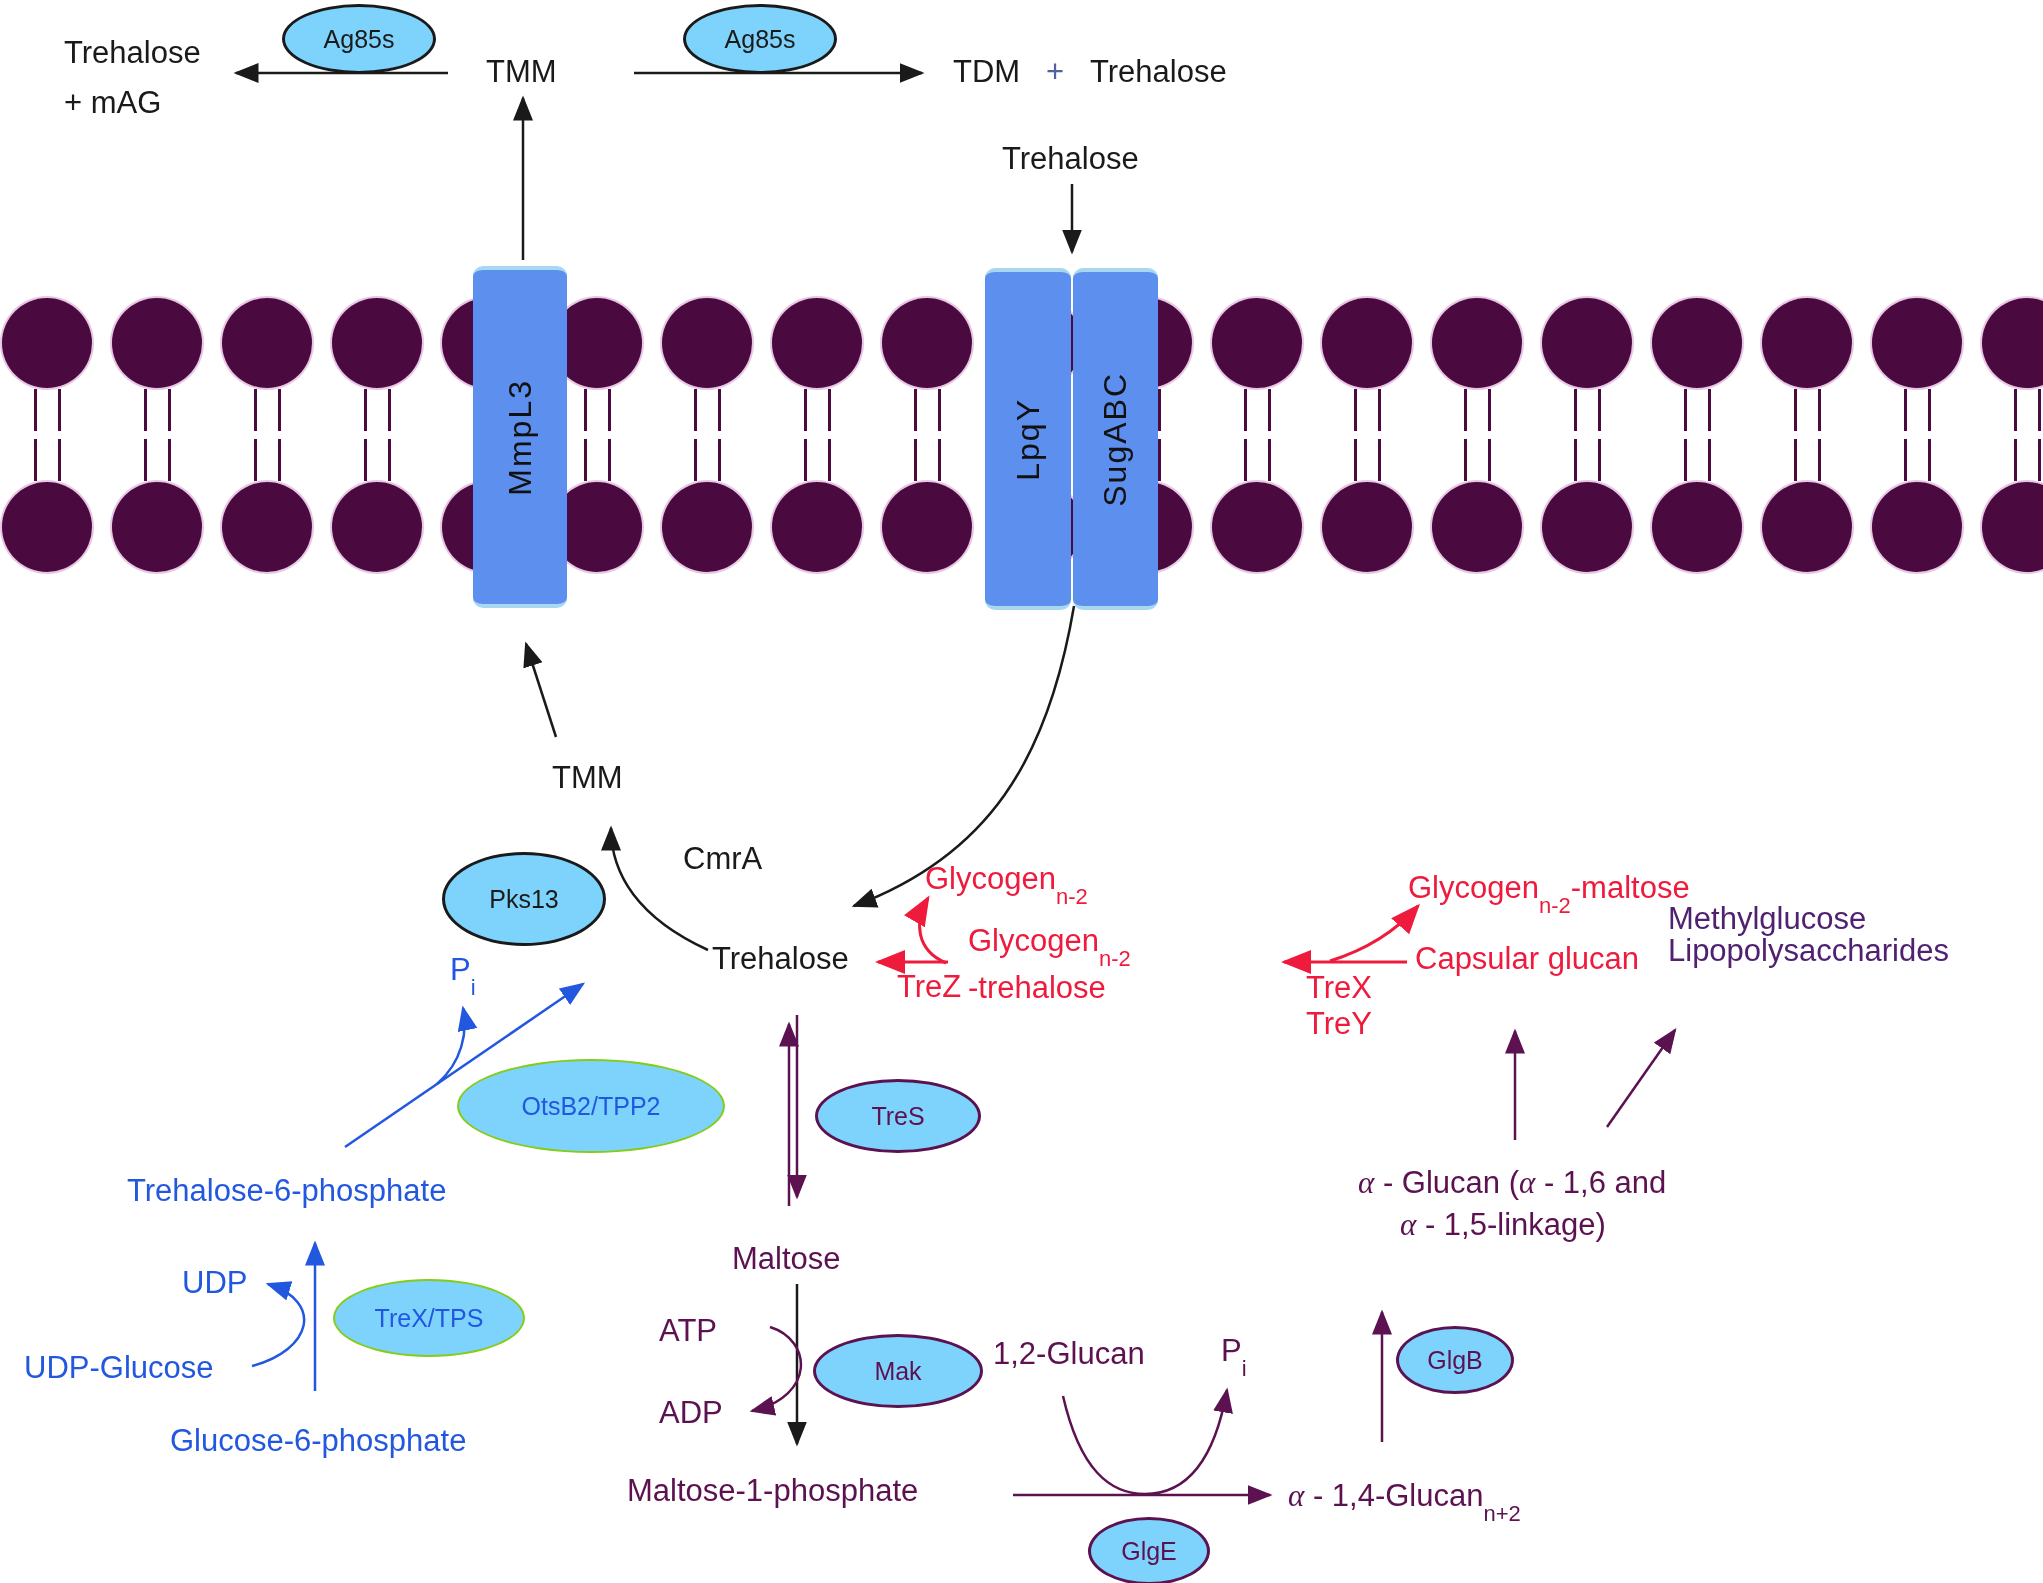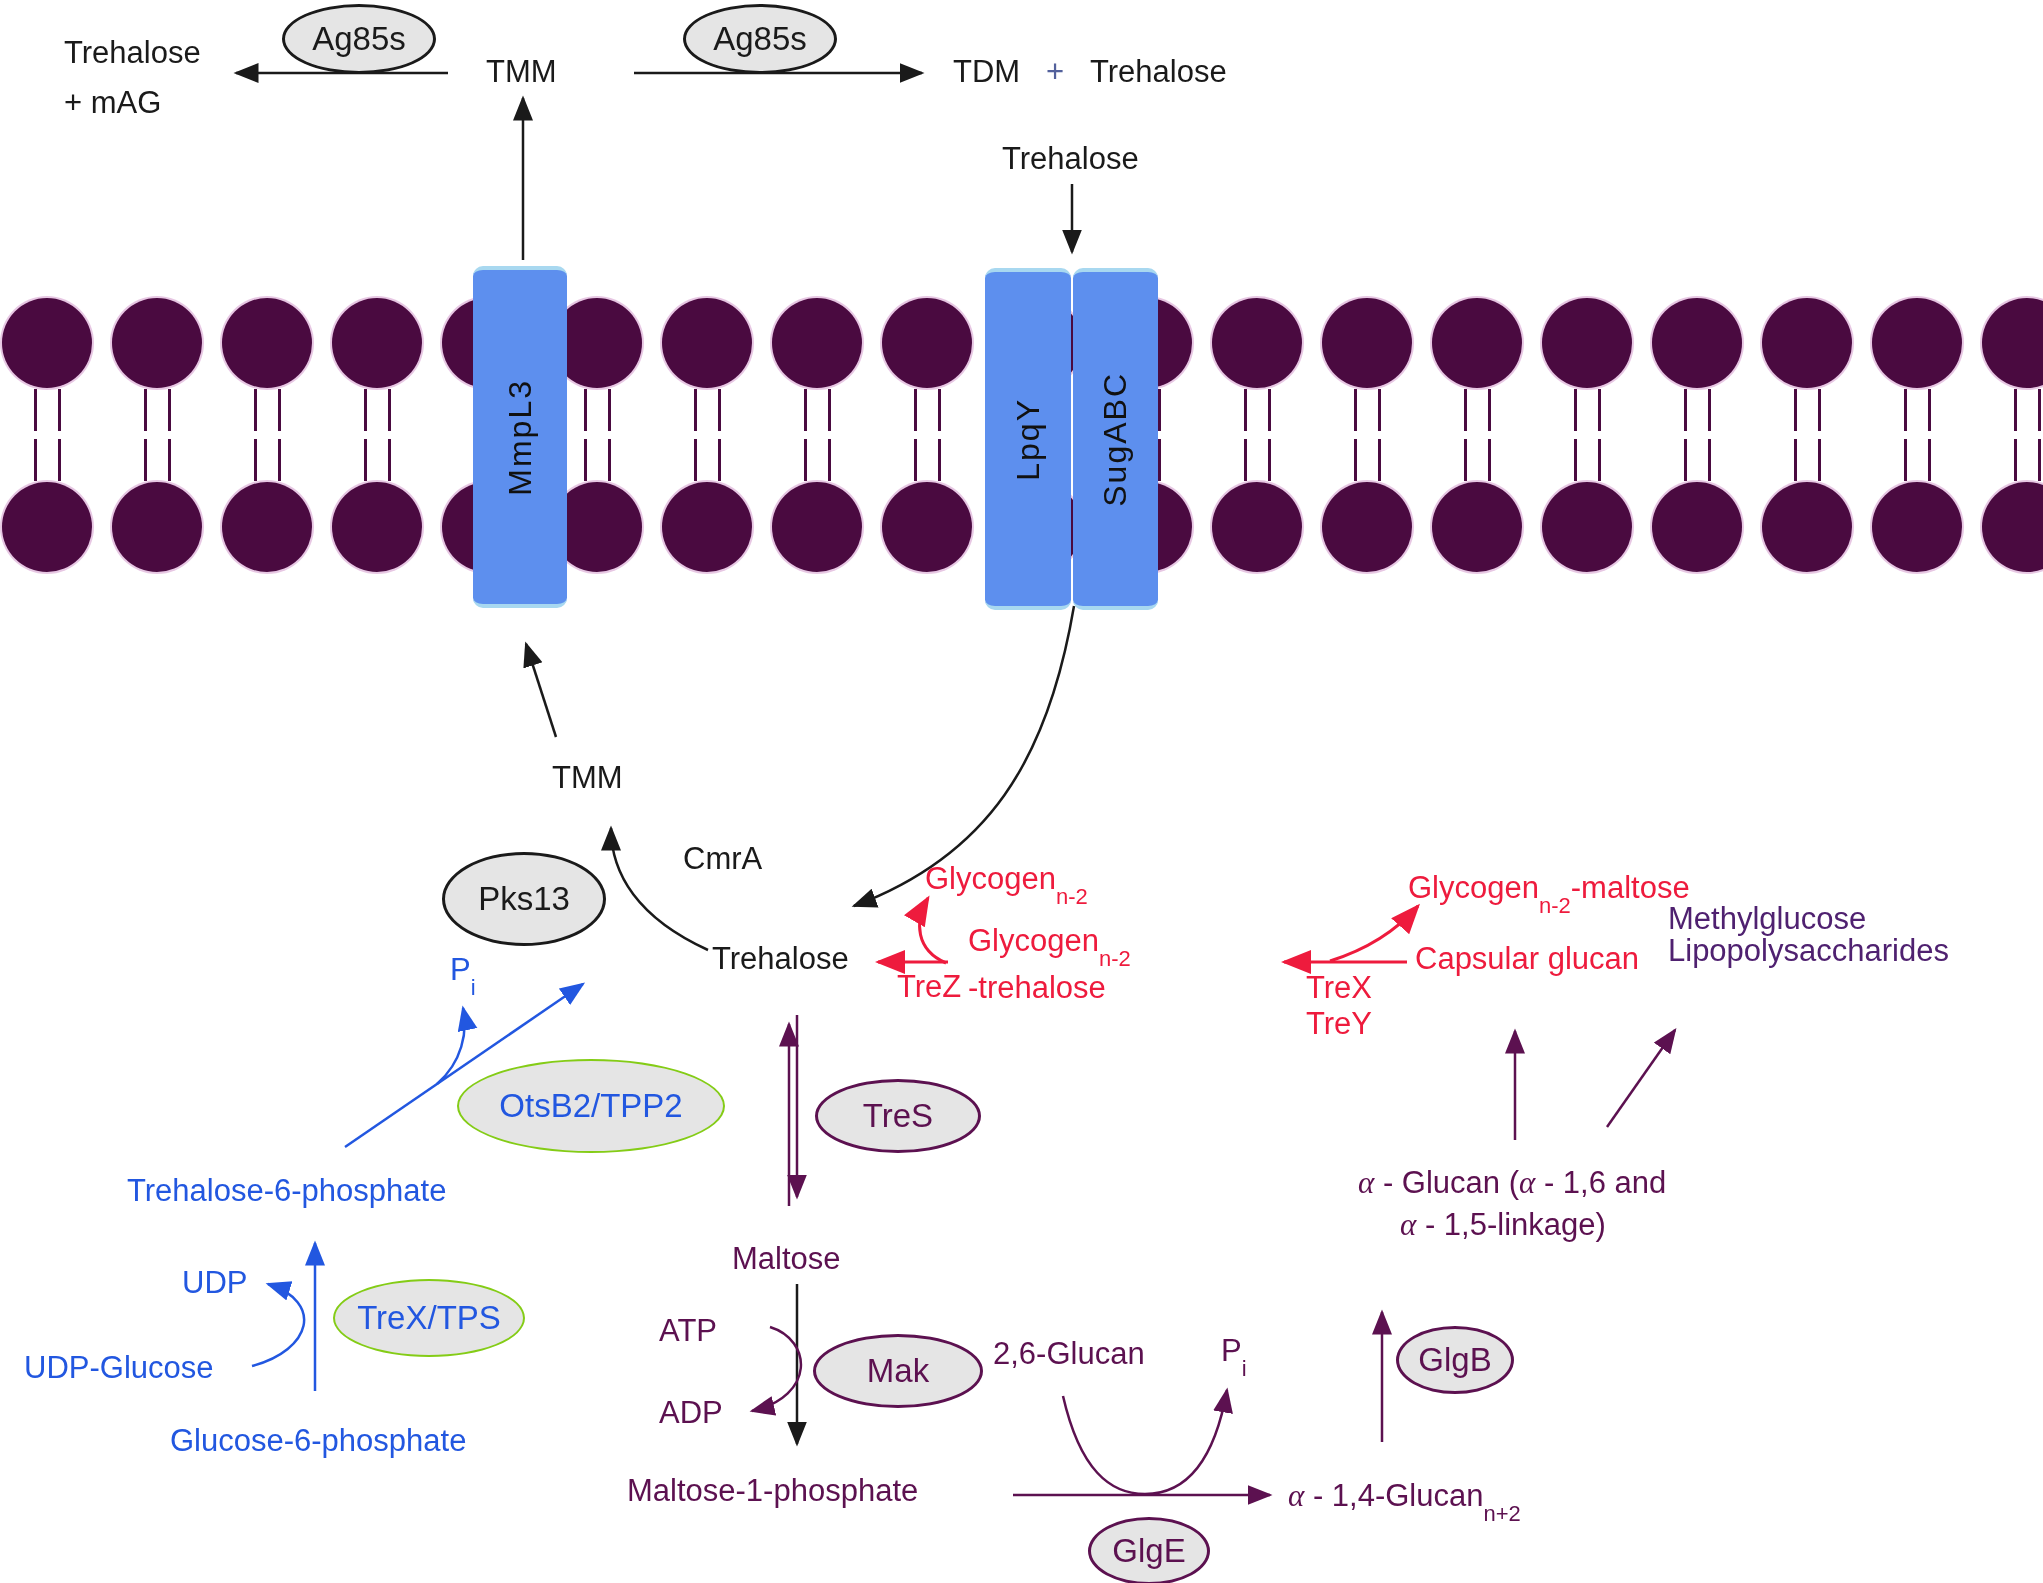--- a/index.html
+++ b/index.html
@@ -8,21 +8,21 @@
   .lbl{position:absolute;font-size:31px;line-height:1.08;white-space:nowrap;z-index:6;}
   .black{color:#1a1a1a;}
   .red{color:#ee1b3d;}
   .blue{color:#2257e0;}
   .purple{color:#5c1150;}
   .violet{color:#4f2170;}
   .gray-plus{color:#53619c;}
   sub.s{font-size:22px;position:relative;top:8px;line-height:0;}
   i.al{font-style:italic;font-family:"Liberation Serif","DejaVu Serif",serif;}
   .ellipse{position:absolute;border-radius:50%;display:flex;align-items:center;justify-content:center;
-           font-size:33px;background:#e5e5e5;z-index:5;white-space:nowrap;}
+           font-size:25px;background:#7dd3fc;z-index:5;white-space:nowrap;}
   .e-black{border:3px solid #1a1a1a;color:#1a1a1a;}
   .e-blue{border:2px solid #84cc16;color:#2257e0;}
   .e-purple{border:3px solid #5c1150;color:#5c1150;}
   #membrane{position:absolute;left:0;top:0;width:2043px;height:1583px;z-index:1;}
   .head{position:absolute;width:90px;height:90px;border-radius:50%;background:#4a0a40;box-shadow:0 0 0 2px rgba(186,94,176,.35);}
   .tail{position:absolute;width:3px;background:#4a0a40;}
   .transporter{position:absolute;background:#5d8fee;border-radius:10px;z-index:2;
                border-top:4px solid #a8d8f0;border-bottom:4px solid #a8d8f0;
                display:flex;align-items:center;justify-content:center;}
   .transporter .vtext{writing-mode:vertical-rl;transform:rotate(180deg);font-size:32px;color:#111;letter-spacing:2px;}
@@ -267,21 +267,21 @@
   </div>
   <div class="lbl blue" style="left:127px;top:1174px;">Trehalose-6-phosphate</div>
   <div class="lbl blue" style="left:182px;top:1266px;">UDP</div>
   <div class="lbl blue" style="left:24px;top:1351px;">UDP-Glucose</div>
   <div class="lbl blue" style="left:142px;top:1424px;margin-left:28px;">Glucose-6-phosphate</div>
 
   <div class="lbl purple" style="left:732px;top:1242px;">Maltose</div>
   <div class="lbl purple" style="left:659px;top:1314px;">ATP</div>
   <div class="lbl purple" style="left:659px;top:1396px;">ADP</div>
   <div class="lbl purple" style="left:627px;top:1474px;">Maltose-1-phosphate</div>
-  <div class="lbl purple" style="left:993px;top:1337px;">2,6-Glucan</div>
+  <div class="lbl purple" style="left:993px;top:1337px;">1,2-Glucan</div>
   <div class="lbl purple" style="left:1221px;top:1334px;">
     <span>P</span><sub class="s">i</sub>
   </div>
   <div class="lbl purple" style="left:1288px;top:1479px;">
     <i class="al">α</i><span> - 1,4-Glucan</span><sub class="s">n+2</sub>
   </div>
   <div class="lbl purple" style="left:1358px;top:1166px;">
     <i class="al">α</i><span> - Glucan (</span><i class="al">α</i><span> - 1,6 and</span>
   </div>
   <div class="lbl purple" style="left:1400px;top:1208px;">

